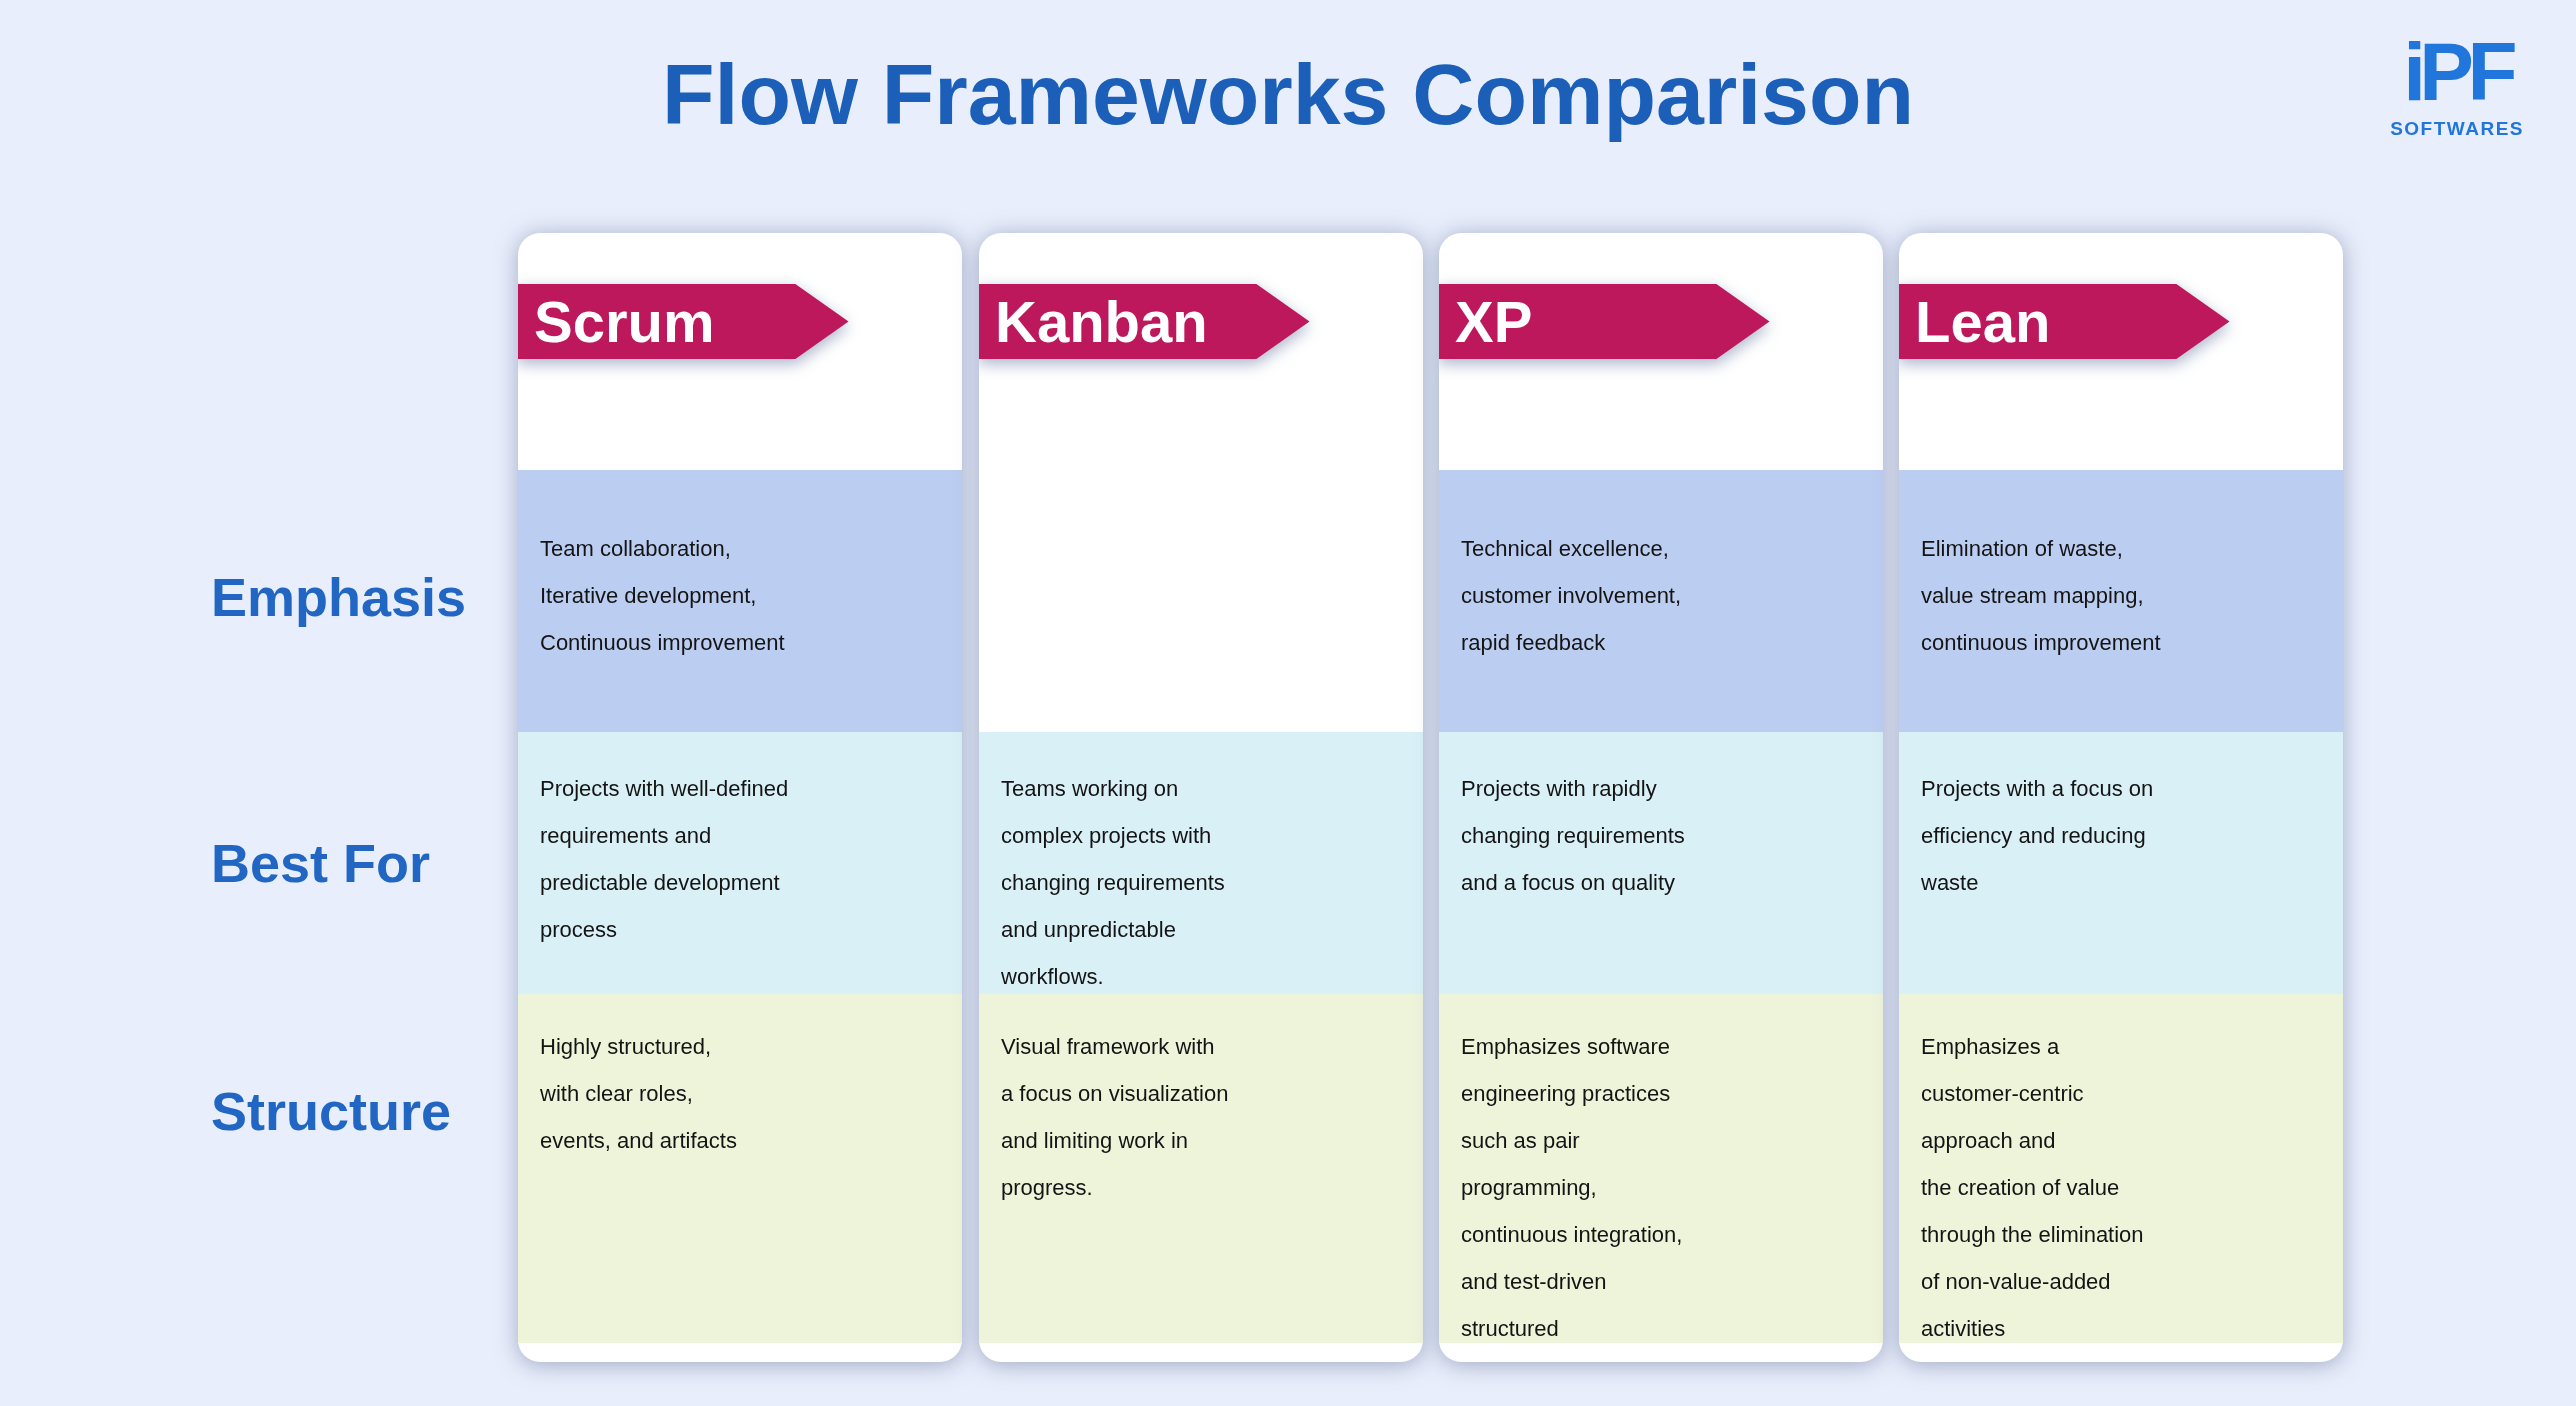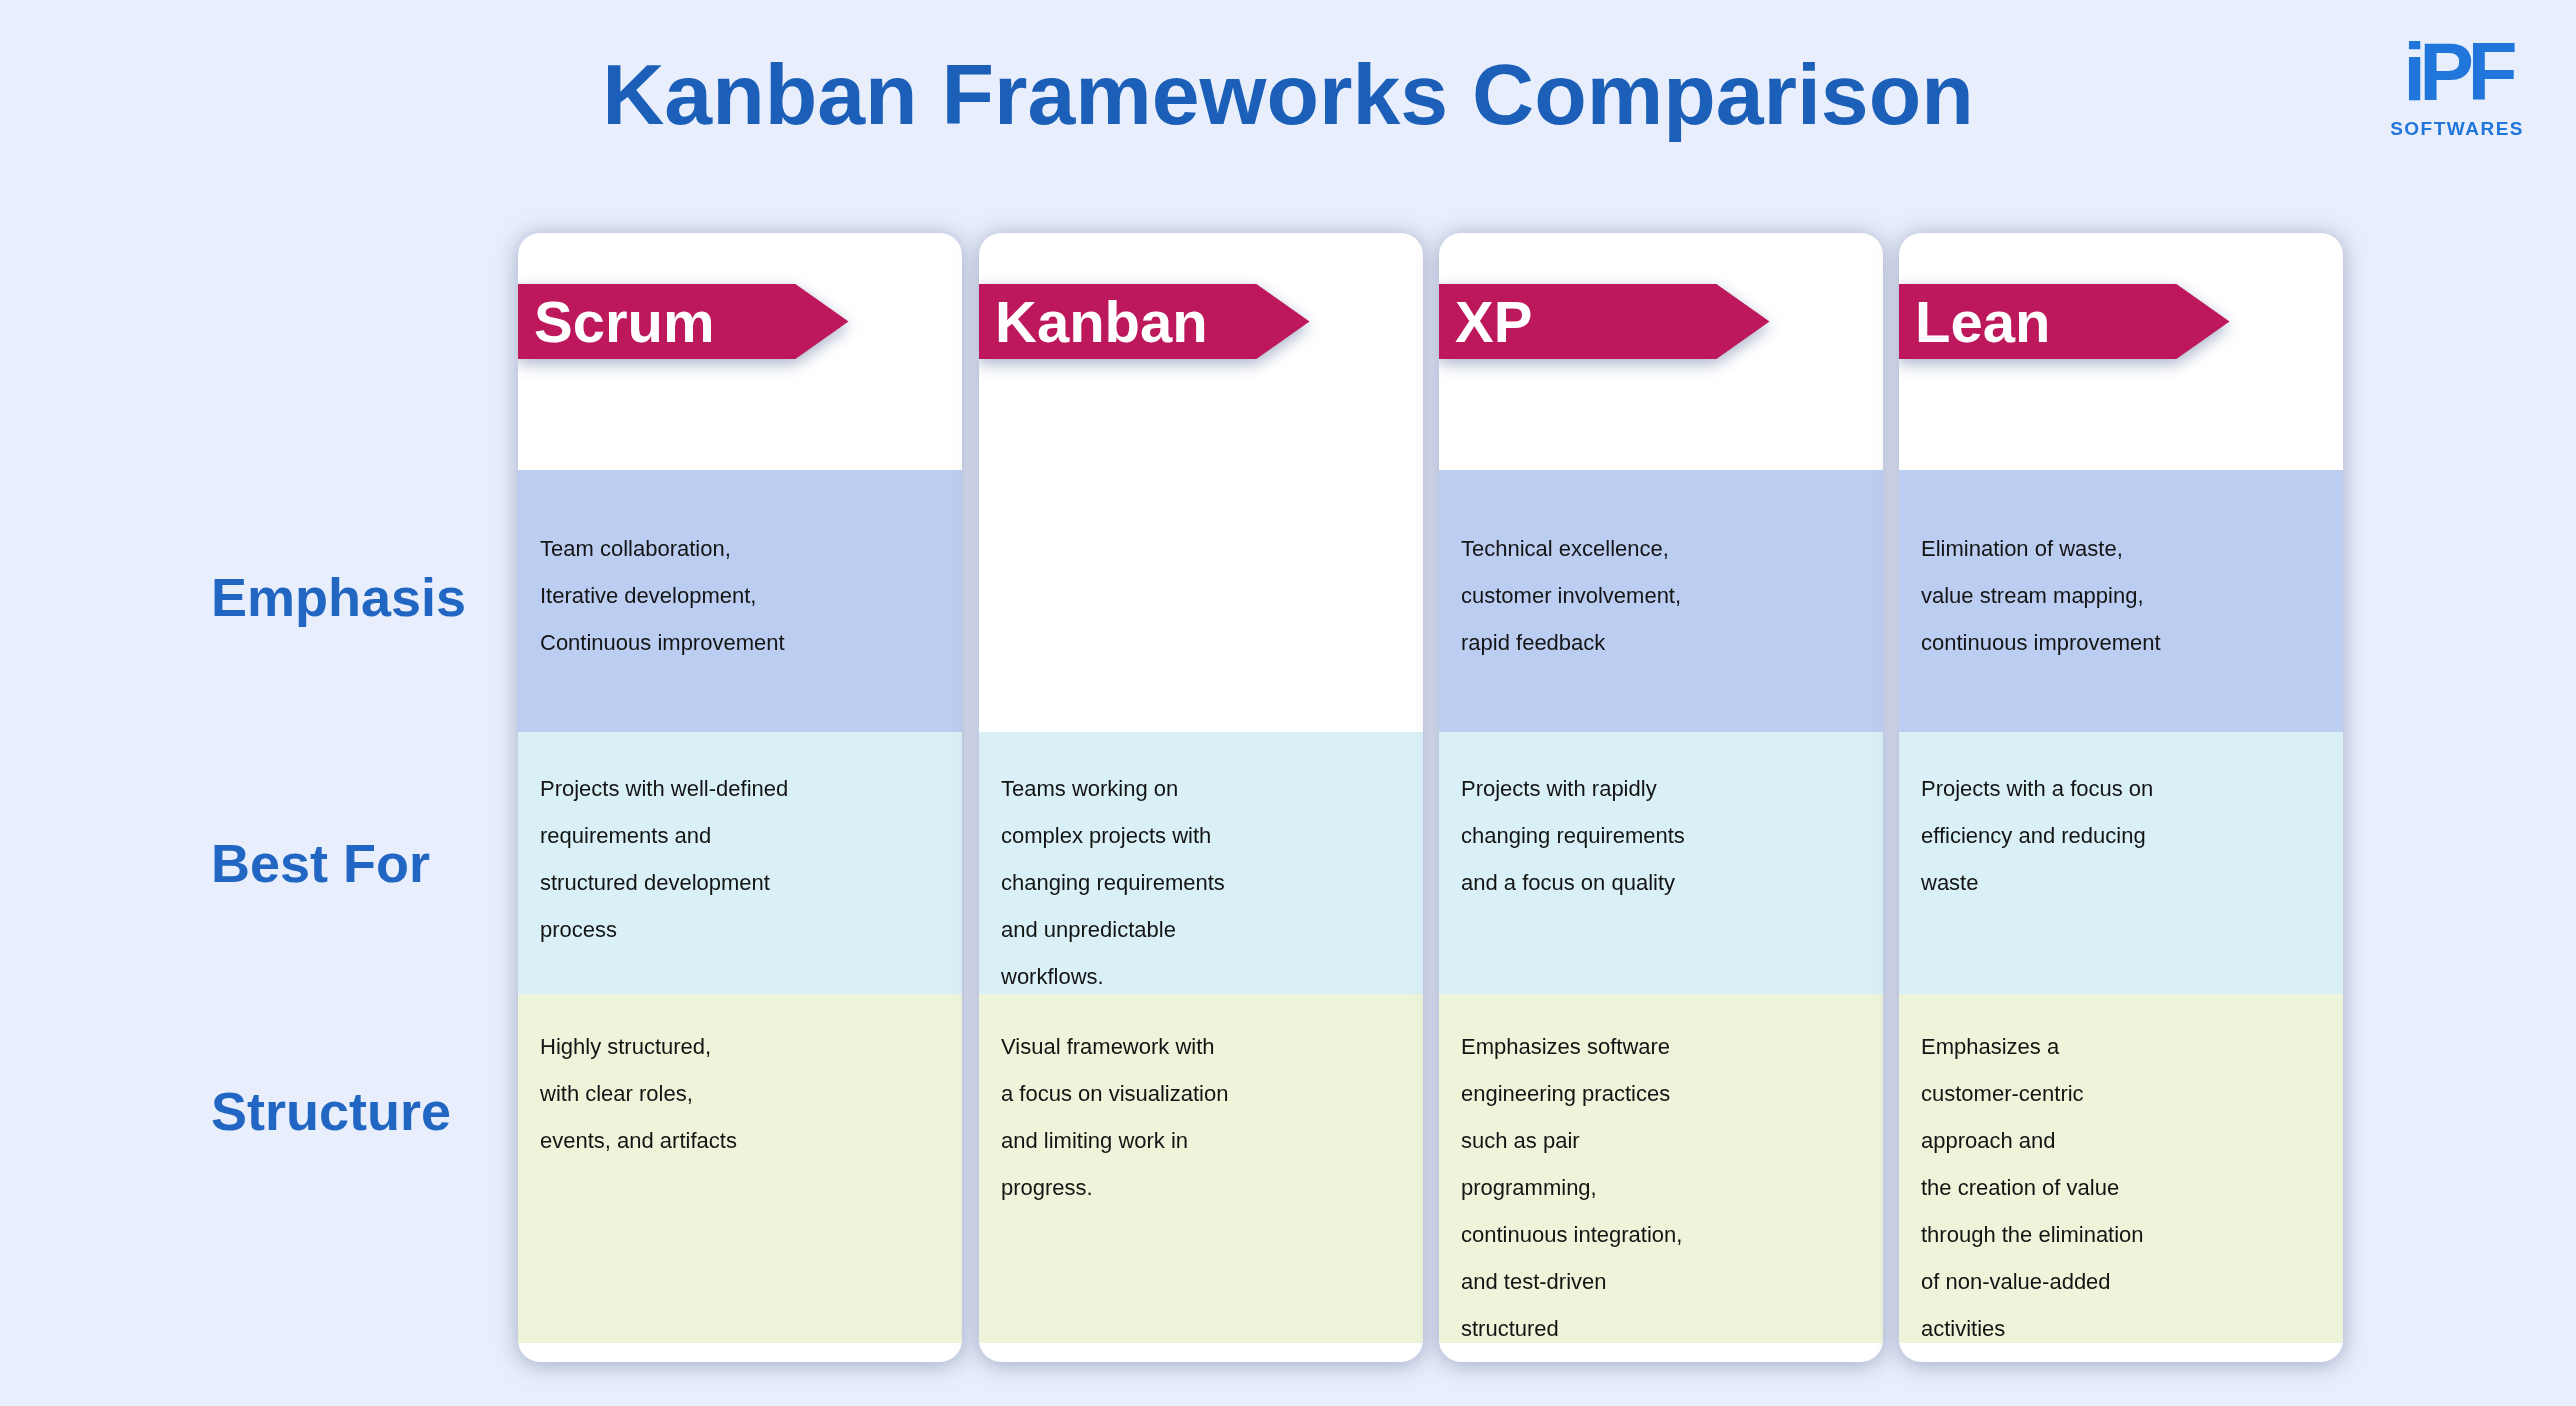--- a/index.html
+++ b/index.html
@@ -139,21 +139,21 @@
     height: 349px;
     background: #eef4da;
     padding-top: 29px;
   }
 </style>
 </head>
 <body>
 
 <div class="canvas">
 
-  <h1 class="title">Kanban Frameworks Comparison</h1>
+  <h1 class="title">Flow Frameworks Comparison</h1>
 
   <div class="logo">
     <div class="logo-mark">iPF</div>
     <div class="logo-sub">SOFTWARES</div>
   </div>
 
   <div class="row-label rl-emphasis">Emphasis</div>
   <div class="row-label rl-bestfor">Best For</div>
   <div class="row-label rl-structure">Structure</div>
 
@@ -161,21 +161,21 @@
     <div class="arrow-wrap">
       <div class="arrow">
         <span class="framework-name">Scrum</span>
       </div>
     </div>
     <div class="cell cell-emphasis">Team collaboration,
 Iterative development,
 Continuous improvement</div>
     <div class="cell cell-bestfor">Projects with well-defined
 requirements and
-structured development
+predictable development
 process</div>
     <div class="cell cell-structure">Highly structured,
 with clear roles,
 events, and artifacts</div>
   </section>
 
   <section class="card col-1">
     <div class="arrow-wrap">
       <div class="arrow">
         <span class="framework-name">Kanban</span>

